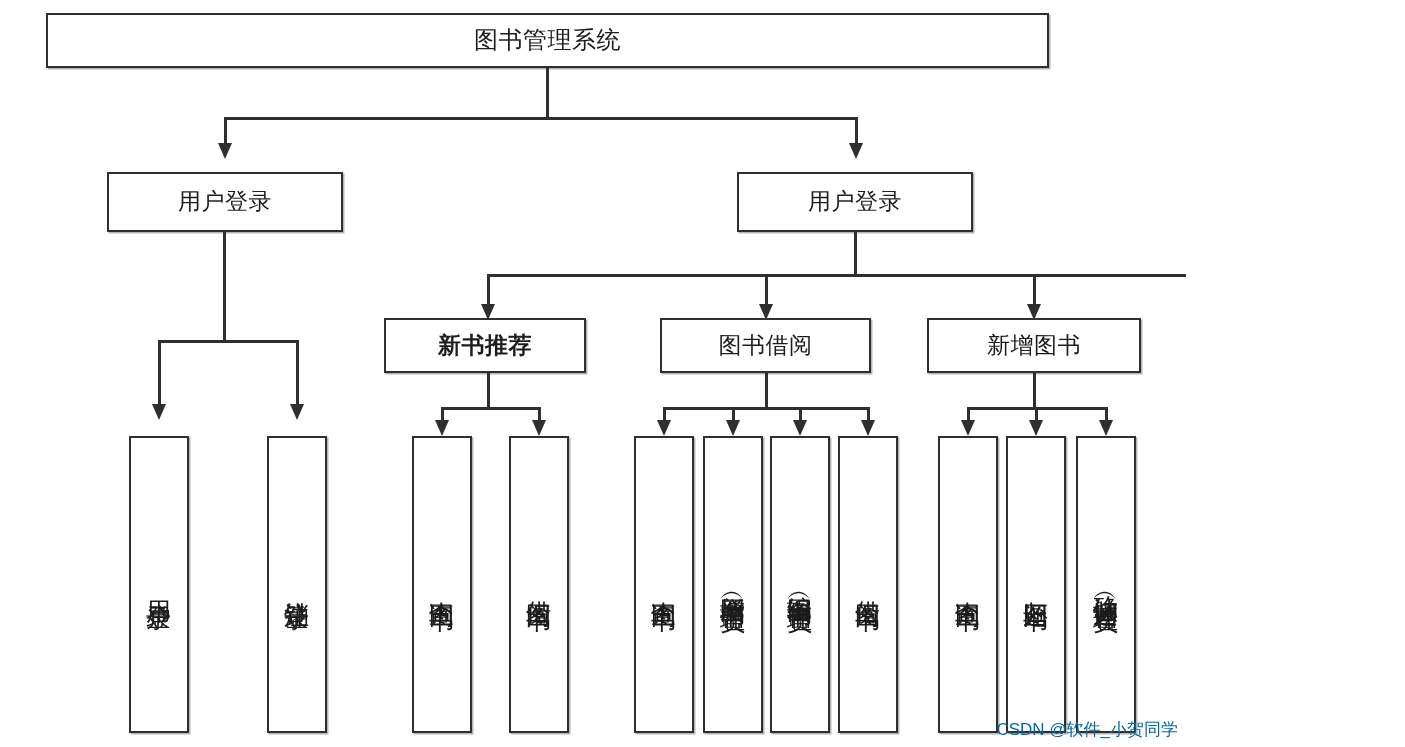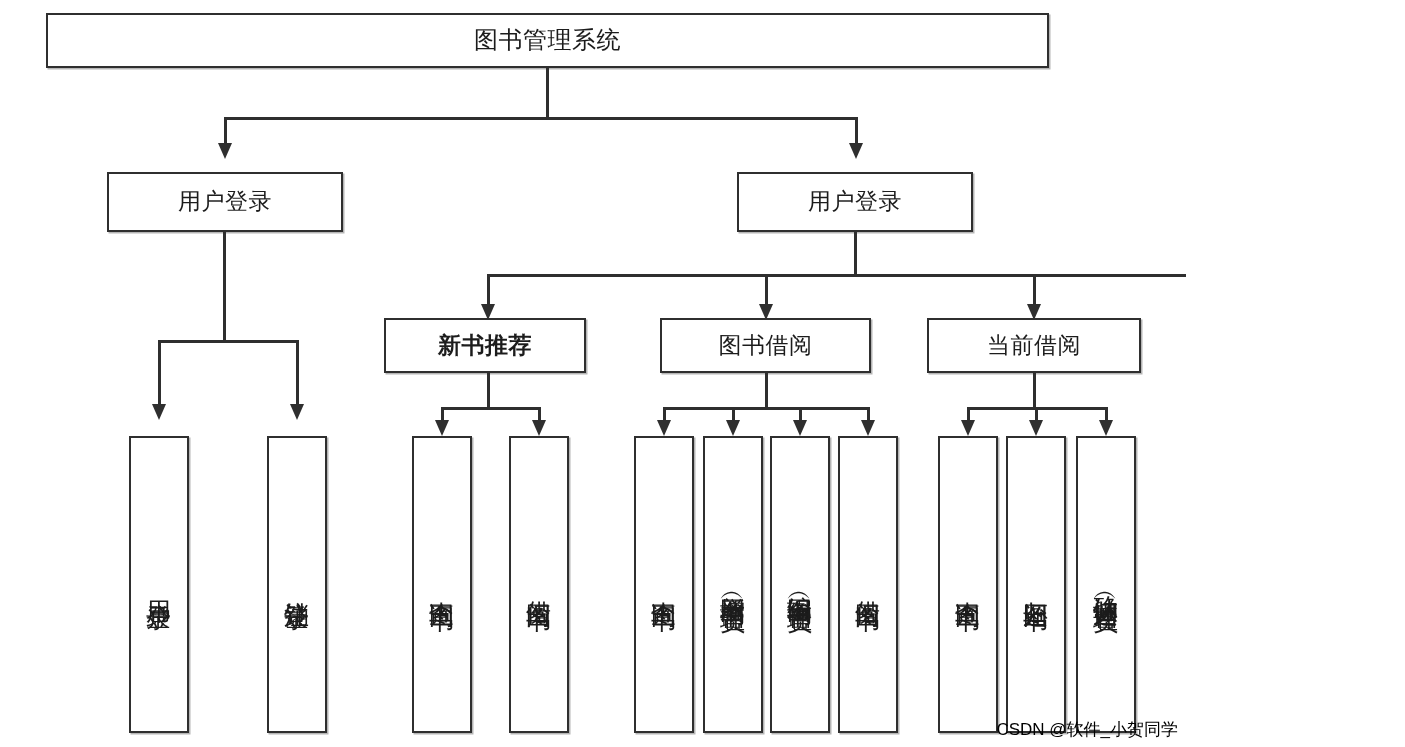--- a/index.html
+++ b/index.html
@@ -61,21 +61,21 @@
     height: 0;
     border-left: 7px solid transparent;
     border-right: 7px solid transparent;
     border-top: 16px solid #2f2f2f;
   }
   #watermark {
     position: absolute;
     right: 8px;
     bottom: 6px;
     font-size: 17px;
-    color: #000000;
+    color: #0369a1;
     font-family: "Liberation Sans", "DejaVu Sans", sans-serif;
     white-space: nowrap;
     pointer-events: none;
   }
 </style>
 </head>
 <body>
 
 <div id="canvas">
 
@@ -115,21 +115,21 @@
   <div class="edge v" style="left:1277px; top:274px; width:2.5px; height:34px;"></div>
   <div class="arrow" style="left:1271px; top:304px;"></div>
 
   <div class="node horiz" style="left:358px; top:318px; width:202px; height:55px;font-weight:bold;">
     <span>新书推荐</span>
   </div>
   <div class="node horiz" style="left:634px; top:318px; width:211px; height:55px;">
     <span>图书借阅</span>
   </div>
   <div class="node horiz" style="left:901px; top:318px; width:214px; height:55px;">
-    <span>当前借阅</span>
+    <span>新增图书</span>
   </div>
 
   <div class="edge v" style="left:461px; top:373px; width:2.5px; height:36px;"></div>
   <div class="edge h" style="left:415px; top:407px; width:100px; height:2.5px;"></div>
   <div class="edge v" style="left:415px; top:407px; width:2.5px; height:16px;"></div>
   <div class="arrow" style="left:409px; top:420px;"></div>
   <div class="edge v" style="left:512px; top:407px; width:2.5px; height:16px;"></div>
   <div class="arrow" style="left:506px; top:420px;"></div>
 
   <div class="edge v" style="left:739px; top:373px; width:2.5px; height:36px;"></div>

